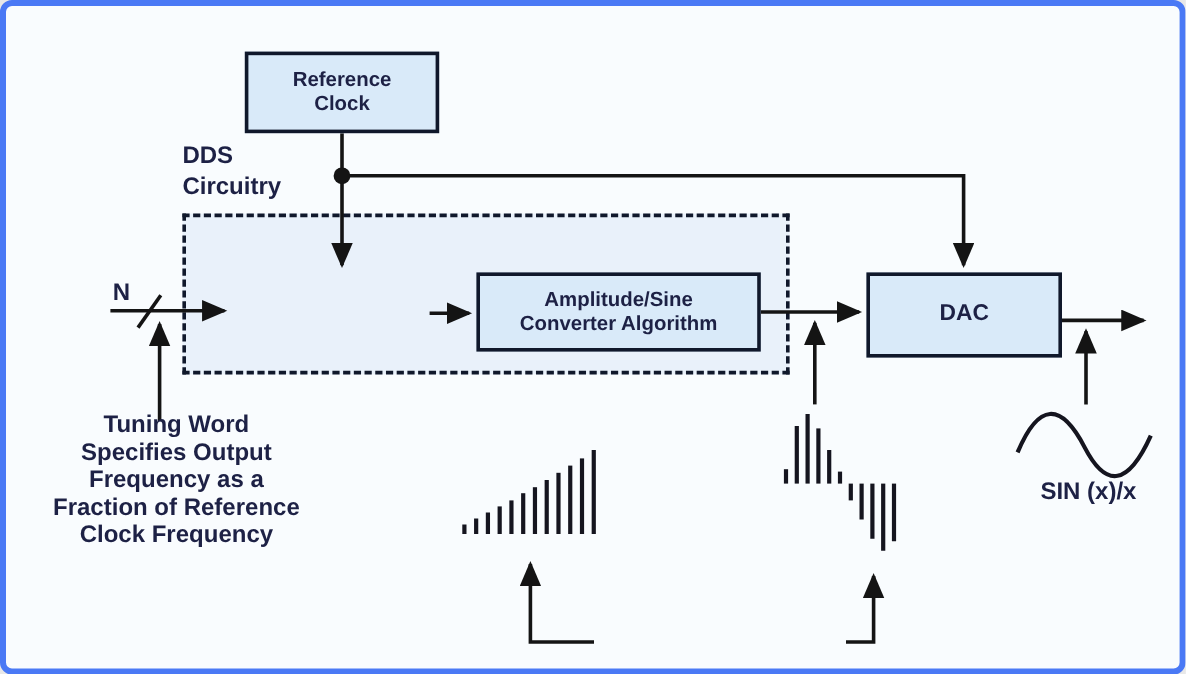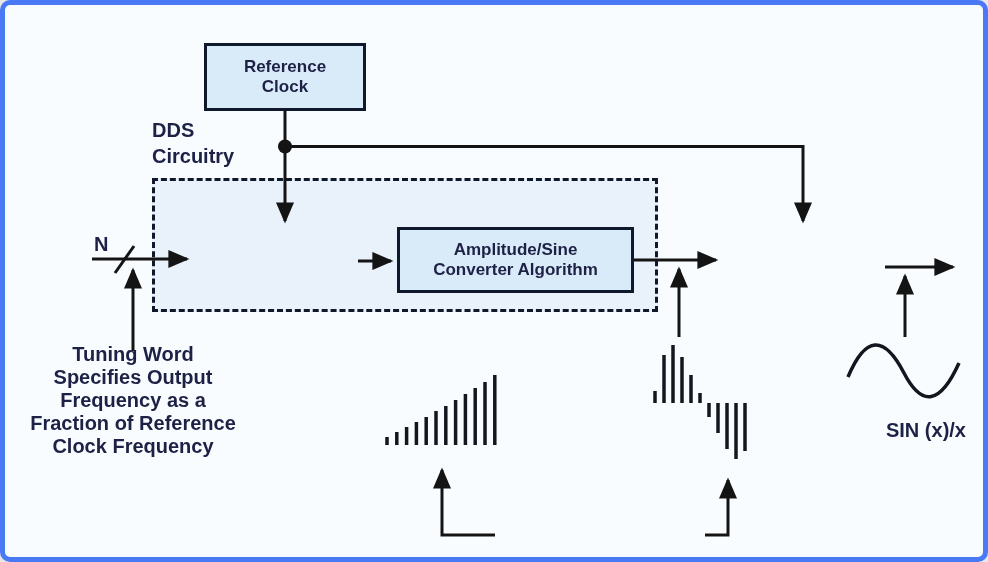--- a/index.html
+++ b/index.html
@@ -99,23 +99,26 @@
   <div class="dashed" style="left:147px;top:173px;width:506px;height:134px;"></div>
 
   <div class="box" style="left:199px;top:38px;width:162px;height:68px;">
     <span>Reference
 Clock</span>
   </div>
   <div class="box" style="left:392px;top:222px;width:237px;height:66px;">
     <span>Amplitude/Sine
 Converter Algorithm</span>
   </div>
+  <div class="box" style="left:717px;top:222px;width:163px;height:71px;font-size:19px;">
+    <span>DAC</span>
+  </div>
 
   <div class="lbl" style="left:147px;top:112px;">DDS
 Circuitry</div>
   <div class="lbl" style="left:89px;top:226px;width:30px;">N</div>
-  <div class="lbl center" style="left:18px;top:338px;width:220px;line-height:23px;">Tuning Word
+  <div class="lbl center" style="left:32px;top:338px;width:220px;line-height:23px;">Tuning Word
 Specifies Output
 Frequency as a
 Fraction of Reference
 Clock Frequency</div>
-  <div class="lbl center" style="left:843px;top:412px;width:118px;text-align:right;">SIN (x)/x</div>
+  <div class="lbl center" style="left:843px;top:392px;width:118px;">SIN (x)/x</div>
 </div>
 
 </body></html>

